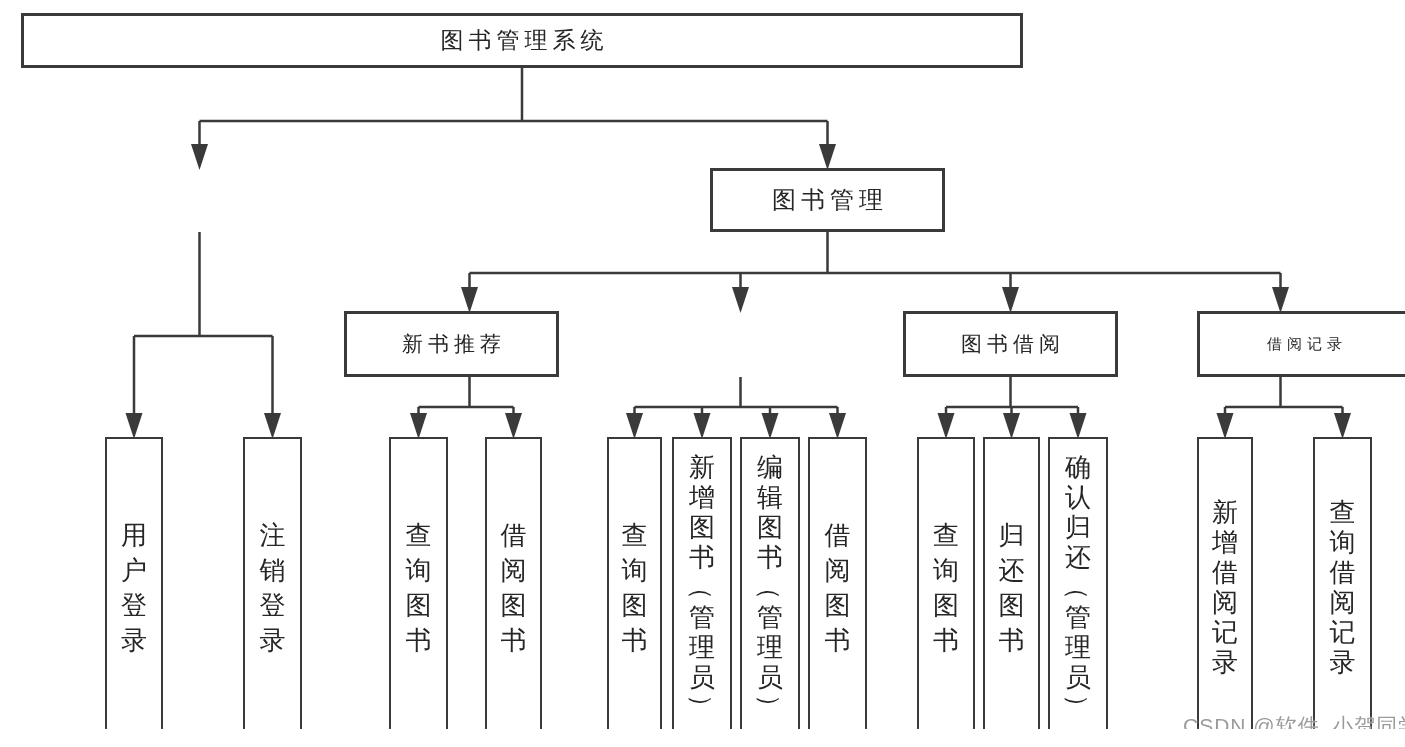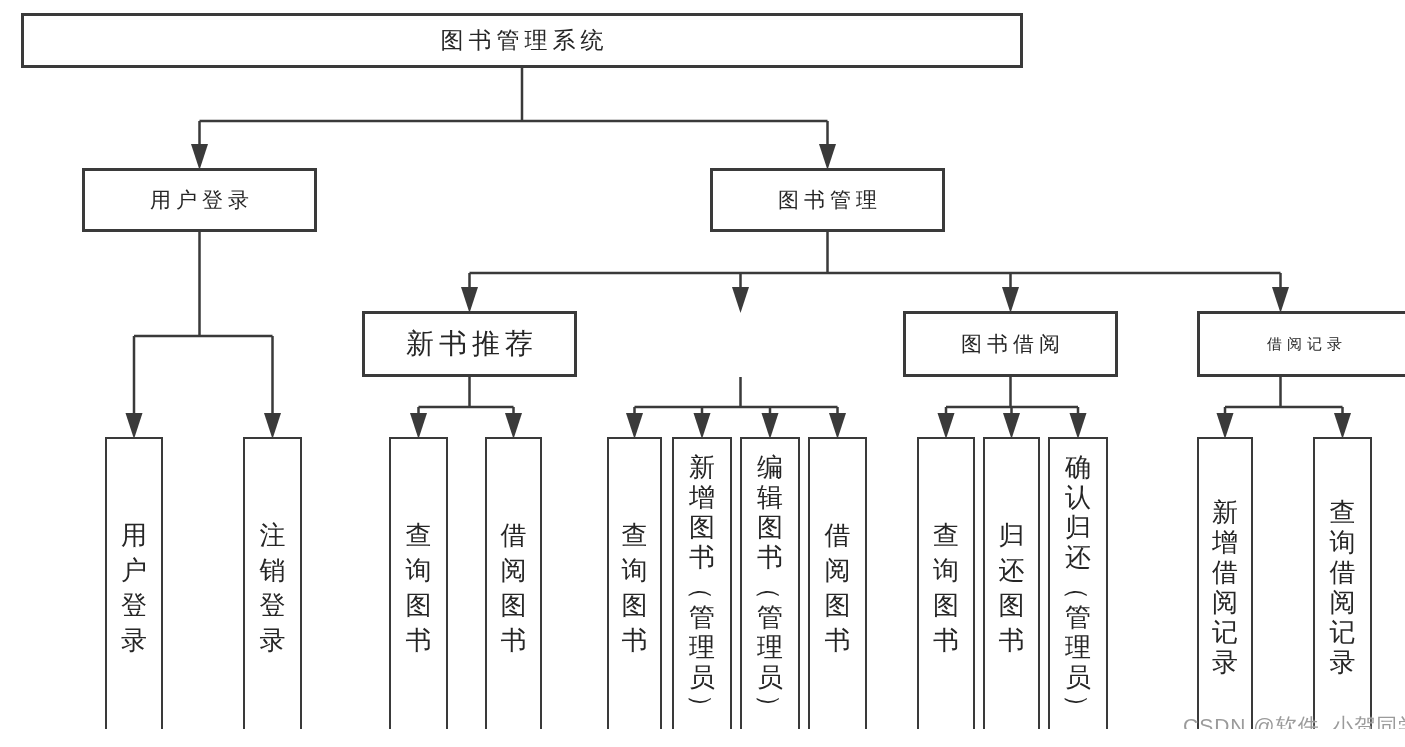--- a/index.html
+++ b/index.html
@@ -52,28 +52,25 @@
       <polygon points="1003,413 1020,413 1011.5,439"></polygon>
       <polygon points="1069.5,413 1086.5,413 1078,439"></polygon>
       <polygon points="1216.5,413 1233.5,413 1225,439"></polygon>
       <polygon points="1334,413 1351,413 1342.5,439"></polygon>
     </svg>
 
   <div class="node hnode" style="left:21px;top:13px;width:1002px;height:55px;font-size:23px">
     <span>图书管理系统</span>
   </div>
 
-  <div class="node hnode" style="left:82px;top:168px;width:235px;height:64px;font-size:21px">
-    <span>用户登录</span>
-  </div>
-  <div class="node hnode" style="left:710px;top:168px;width:235px;height:64px;font-size:21px">
+  <div class="node hnode" style="left:710px;top:168px;width:235px;height:64px;font-size:24px">
     <span>图书管理</span>
   </div>
 
-  <div class="node hnode" style="left:362px;top:311px;width:215px;height:66px;font-size:28px">
+  <div class="node hnode" style="left:344px;top:311px;width:215px;height:66px;font-size:21px">
     <span>新书推荐</span>
   </div>
   <div class="node hnode" style="left:903px;top:311px;width:215px;height:66px;font-size:21px">
     <span>图书借阅</span>
   </div>
   <div class="node hnode" style="left:1197px;top:311px;width:215px;height:66px;font-size:15px">
     <span>借阅记录</span>
   </div>
 
   <div class="node vnode" style="left:105px;top:437px;width:58px;height:300px">

